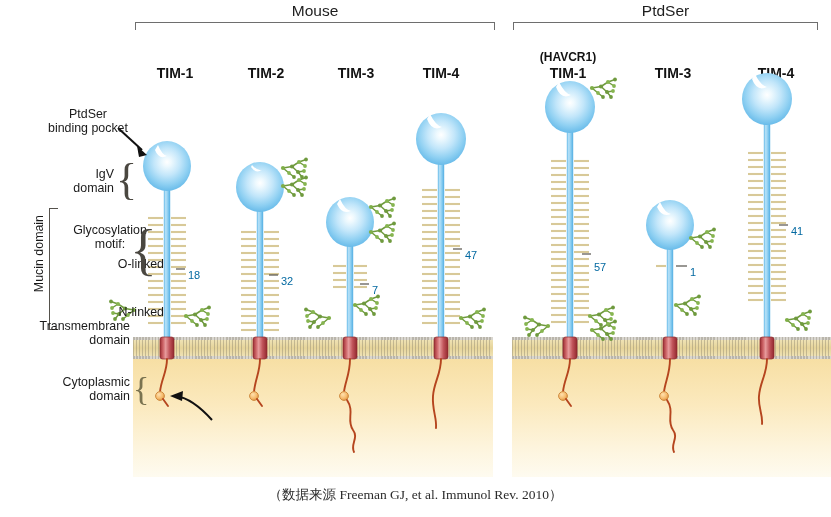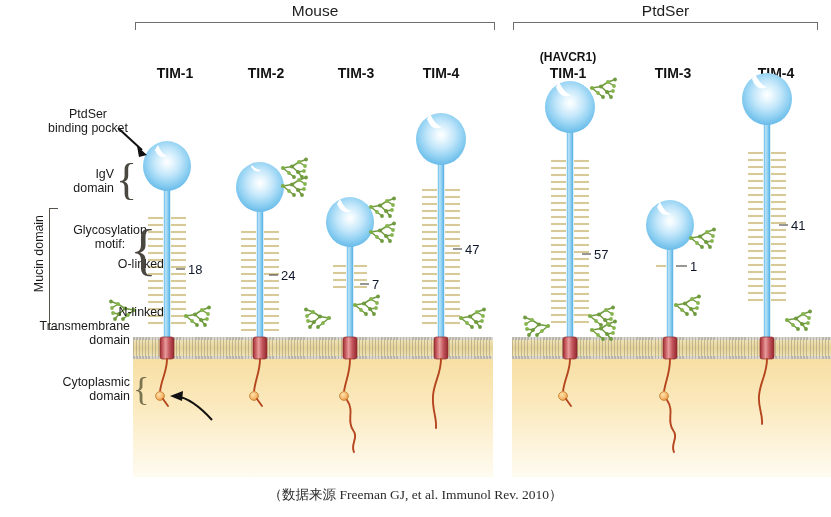--- a/index.html
+++ b/index.html
@@ -28,21 +28,21 @@
               #efe2b4 14%, #e6d49a 50%,
               #efe2b4 86%,
               #c9c6bd 86%, #c9c6bd 100%);}
   .membrane .tails{position:absolute;inset:3px 0 3px 0;
       background-image:repeating-linear-gradient(90deg,
         rgba(160,150,120,.55) 0 1px, rgba(0,0,0,0) 1px 3.1px);}
   .membrane .heads-top{position:absolute;left:0;right:0;top:0;height:3.2px;
       background-image:repeating-linear-gradient(90deg,#b9b5ab 0 1.6px,#d9d6cf 1.6px 3.1px);}
   .membrane .heads-bot{position:absolute;left:0;right:0;bottom:0;height:3.2px;
       background-image:repeating-linear-gradient(90deg,#b9b5ab 0 1.6px,#d9d6cf 1.6px 3.1px);}
-  .numlabel{position:absolute;font-size:13px;color:#0f172a;font-family:"Liberation Sans",sans-serif;}
+  .numlabel{position:absolute;font-size:11px;color:#0369a1;font-family:"Liberation Sans",sans-serif;margin-top:7px;}
 
   
   .anno{position:absolute;font-size:12.4px;color:#1a1a1a;line-height:1.12;text-align:right;white-space:nowrap;}
   .anno.center{text-align:center;}
   .anno.left{text-align:left;}
   .brace{position:absolute;color:#4a4740;font-size:26px;line-height:1;font-family:"Liberation Serif",serif;}
   .vbracket{position:absolute;border-left:1.3px solid #55524c;
             border-top:1.3px solid #55524c;border-bottom:1.3px solid #55524c;
             box-sizing:border-box;}
   .vertical-text{position:absolute;font-size:12.4px;color:#1a1a1a;
@@ -445,24 +445,24 @@
     </g>
 
     <path d="M118,128 L142,150" stroke="#111111" stroke-width="2" fill="none"></path>
     <path d="M137,146 L147,155 L139,157 Z" fill="#111111"></path>
 
     <path d="M212,420 C203,410 190,398 176,396" stroke="#111111" stroke-width="2" fill="none"></path>
     <path d="M183,391 L170,396 L182,401 Z" fill="#111111"></path>
   </svg>
 
   <div class="numlabel" style="left:188px;top:262px;">18</div>
-  <div class="numlabel" style="left:281px;top:268px;">24</div>
+  <div class="numlabel" style="left:281px;top:268px;">32</div>
   <div class="numlabel" style="left:372px;top:277px;">7</div>
   <div class="numlabel" style="left:465px;top:242px;">47</div>
-  <div class="numlabel" style="left:594px;top:247px;">57</div>
+  <div class="numlabel" style="left:594px;top:254px;">57</div>
   <div class="numlabel" style="left:690px;top:259px;">1</div>
   <div class="numlabel" style="left:791px;top:218px;">41</div>
 
   <div class="anno center" style="left:38px;top:108px;width:100px;">
     <span>PtdSer</span><br>
     <span>binding pocket</span>
   </div>
 
   <div class="anno" style="left:38px;top:168px;width:76px;">
     <span>IgV</span><br>

